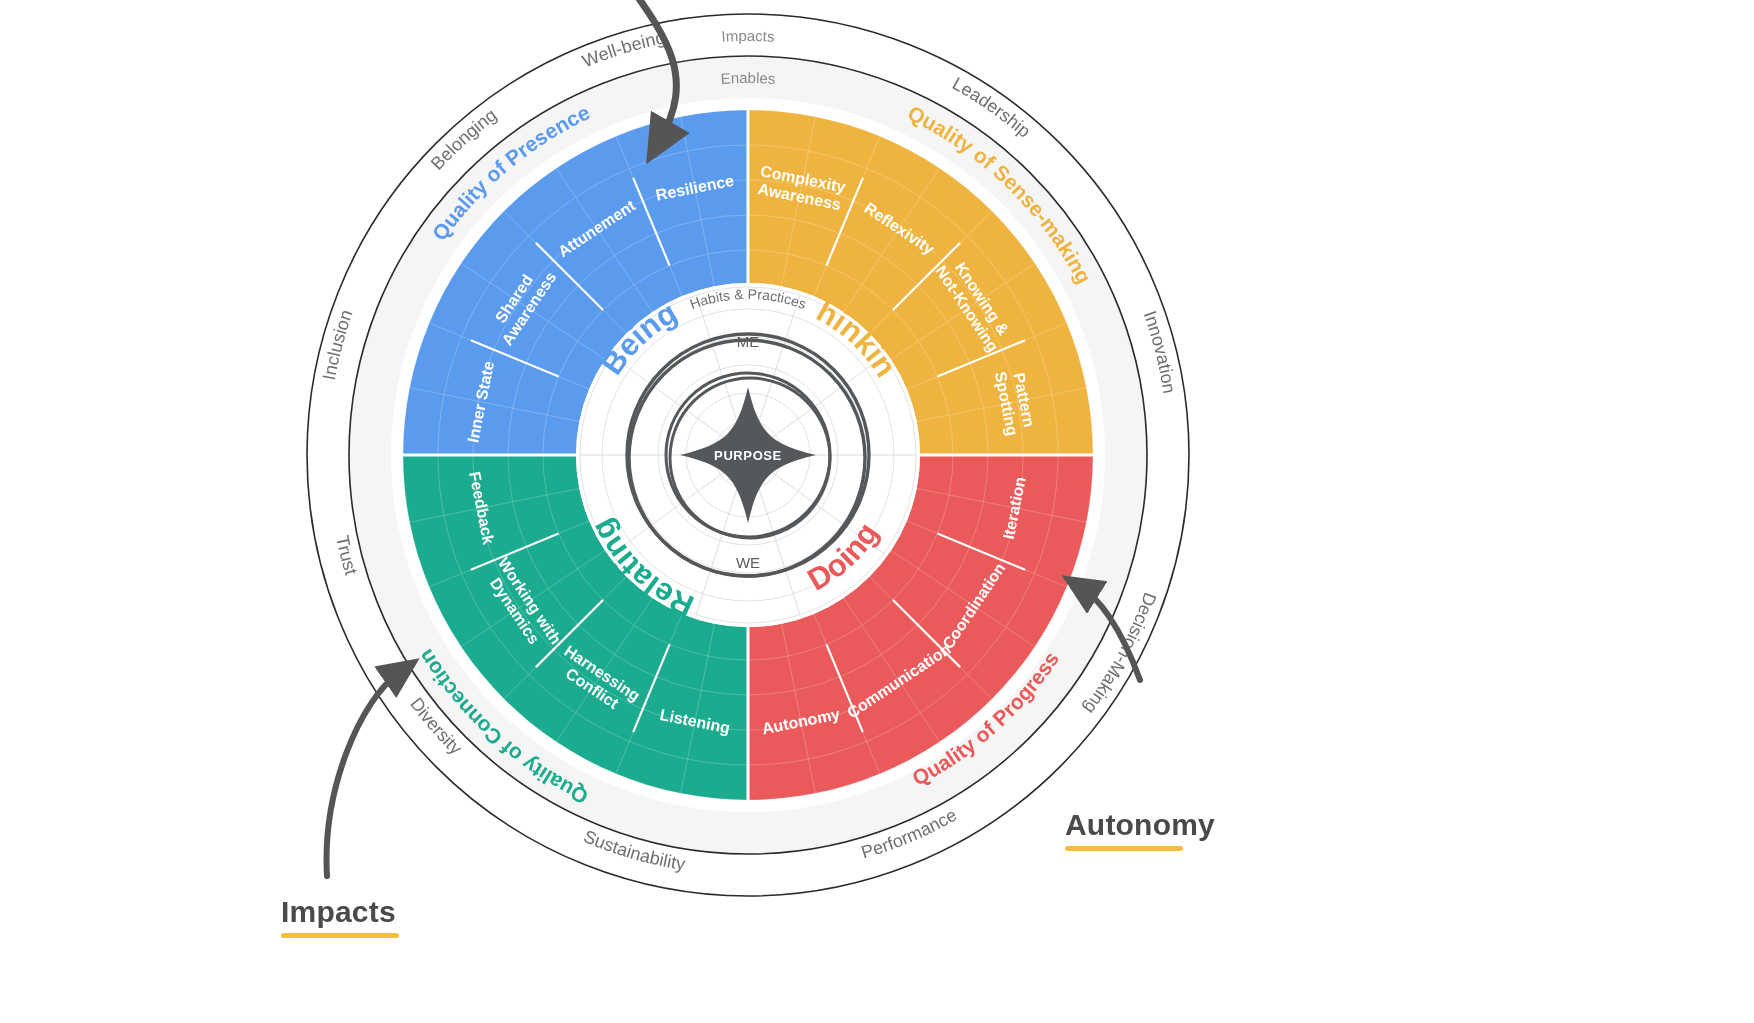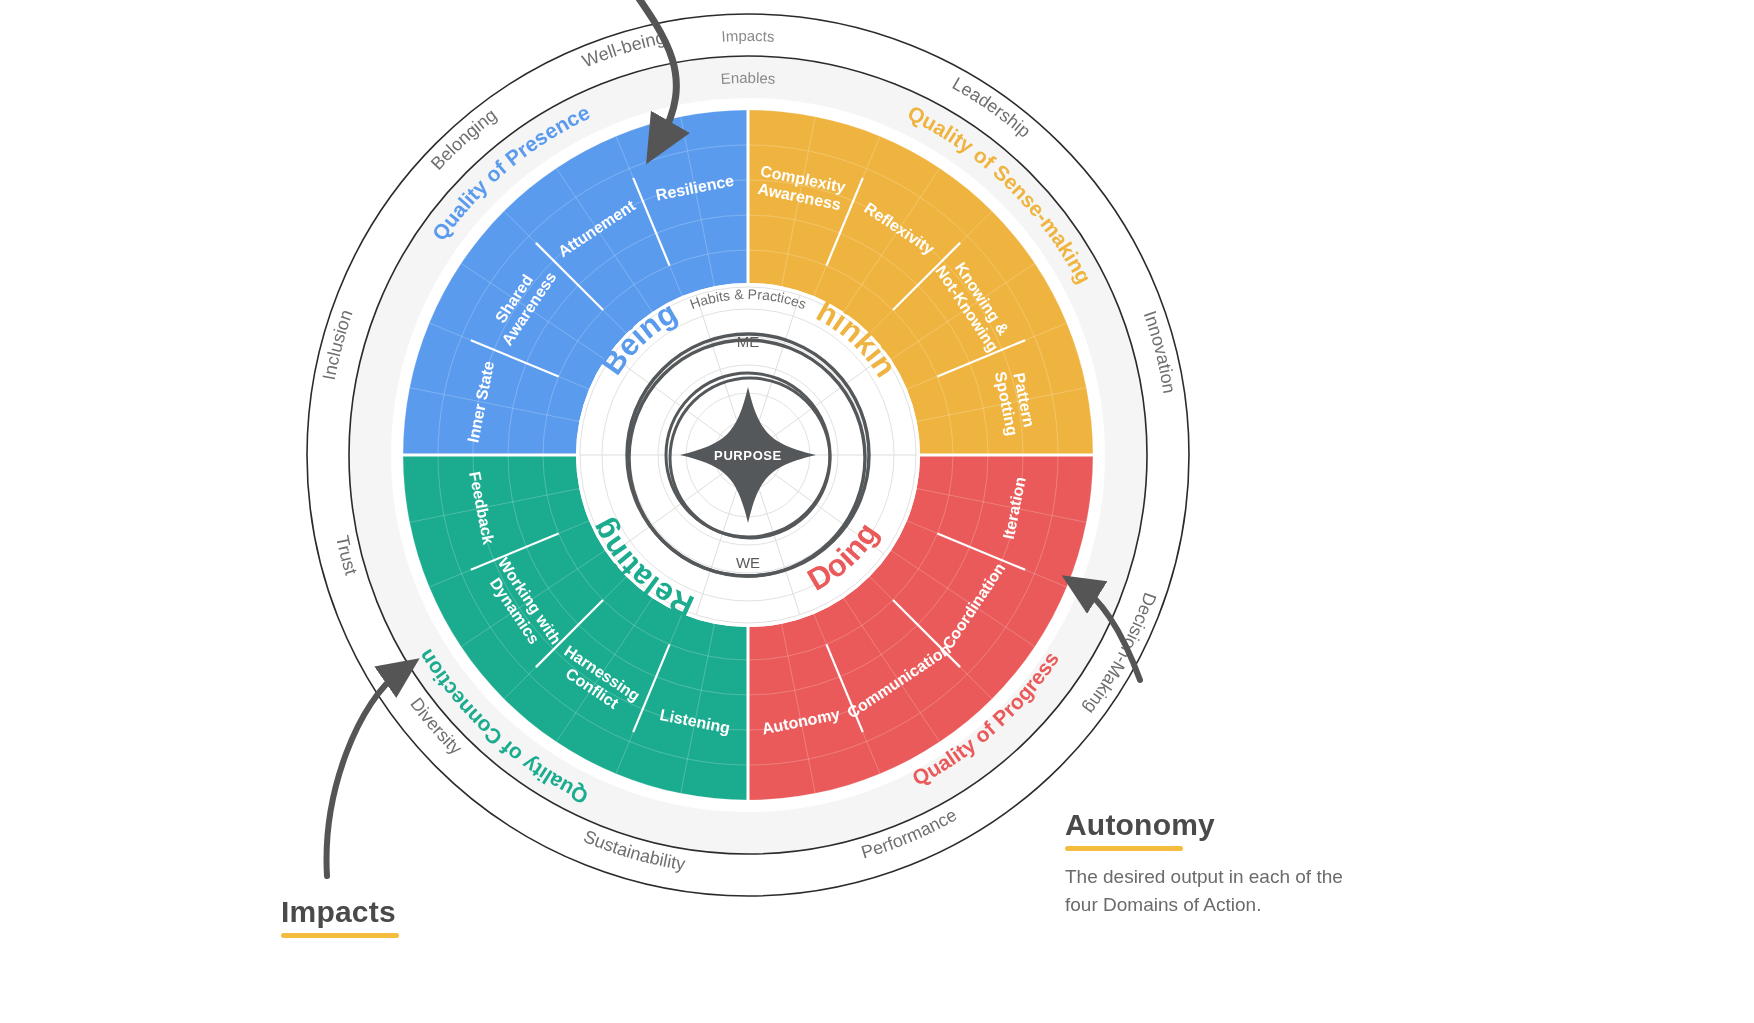--- a/index.html
+++ b/index.html
@@ -238,16 +238,15 @@
   </svg>
 
   <div class="callout" id="impacts-callout">
     <h2>Impacts</h2>
     <div class="underline"></div>
   </div>
 
   <div class="callout" id="qualities-callout">
     <h2>Autonomy</h2>
     <div class="underline"></div>
-    <p>The desired output in each of the four Domains of Action.</p>
   </div>
 
 </div>
 
 </body></html>

